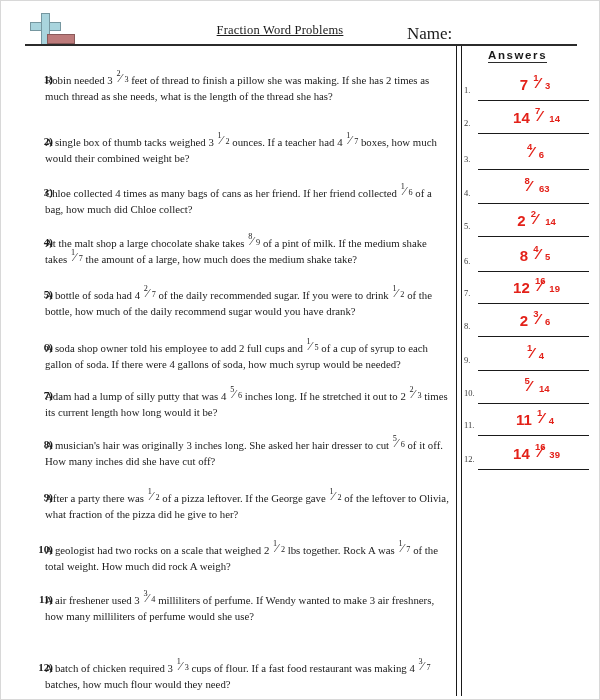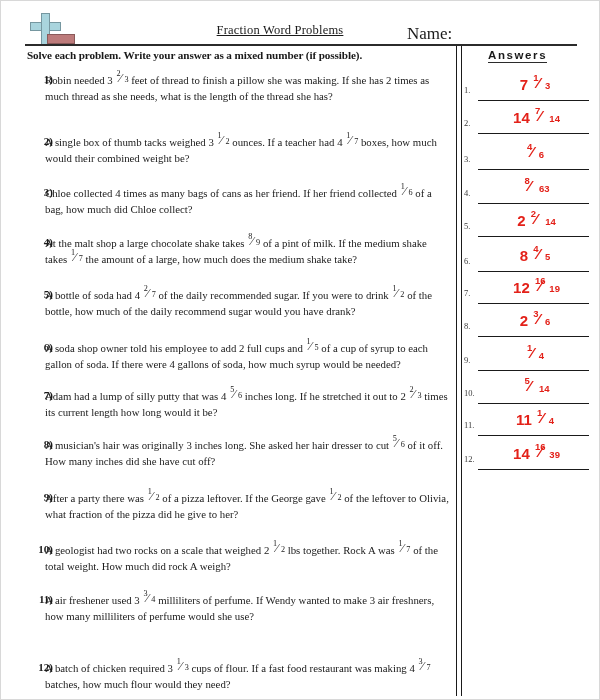--- a/index.html
+++ b/index.html
@@ -261,21 +261,20 @@
       <div class="logo-h"></div>
       <div class="logo-v"></div>
       <div class="logo-rect"></div>
       <div class="logo-base"></div>
     </div>
     <div class="doc-title">Fraction Word Problems</div>
     <div class="name-label">Name:</div>
   </div>
 
   <div class="rule-top"></div>
-  <div class="instructions">Solve each problem. Write your answer as a mixed number (if possible).</div>
 
   <div class="divider"></div>
 
   <div class="problems" id="problem-list">
       <div class="problem" style="top: 0px;">
         <div class="pnum">1)</div>
         <div class="ptext">Robin needed 3 <span class="frac"><span class="nu">2</span><span class="sl">⁄</span><span class="de">3</span></span> feet of thread to finish a pillow she was making. If she has 2 times as much thread as she needs, what is the length of the thread she has?</div>
       </div>
       <div class="problem" style="top: 62px;">
         <div class="pnum">2)</div>

